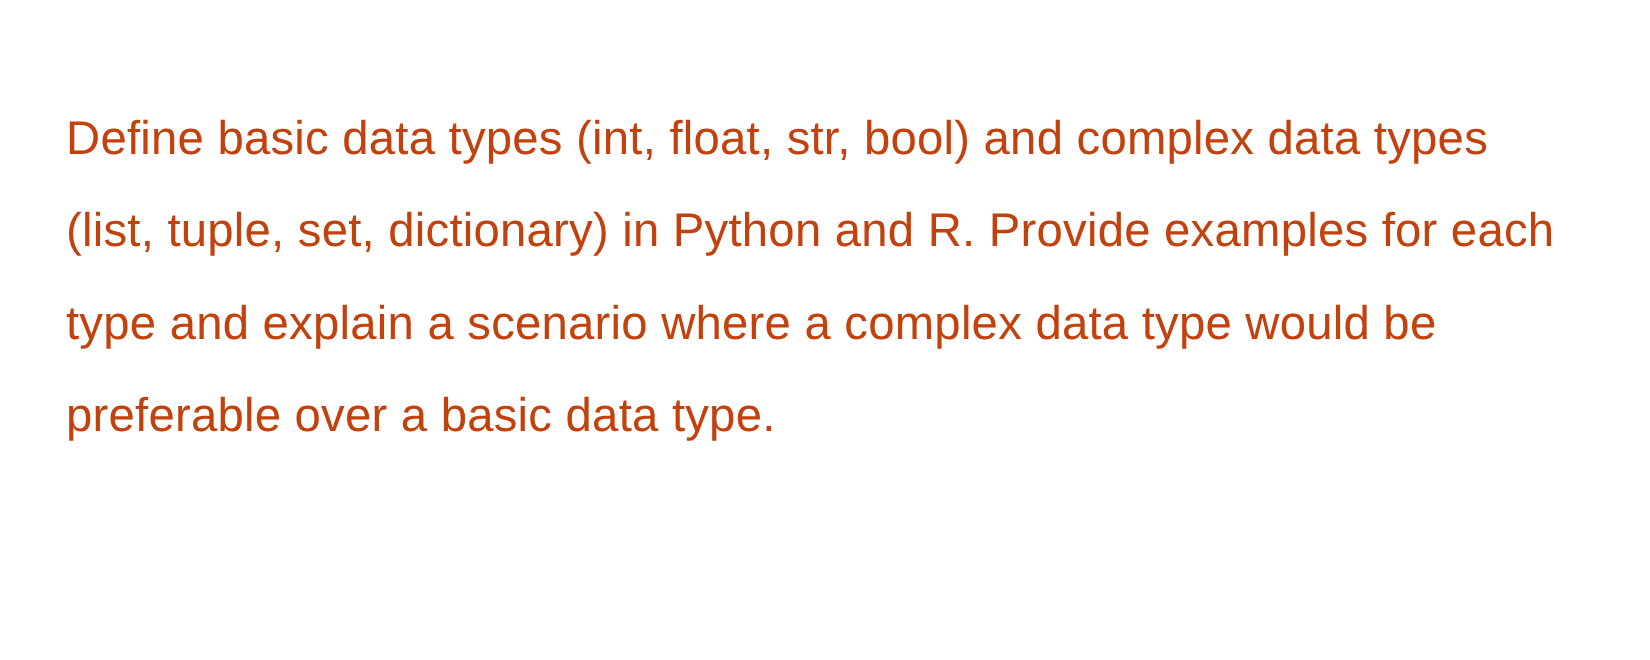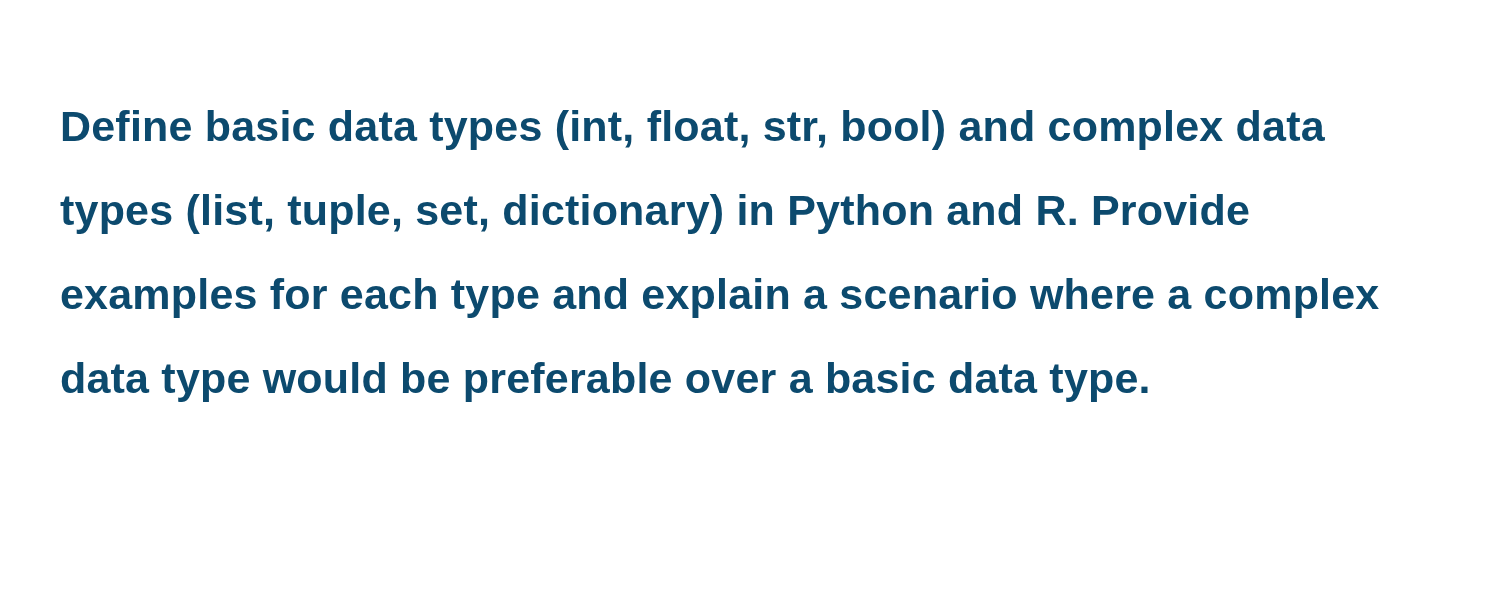--- a/index.html
+++ b/index.html
@@ -12,22 +12,22 @@
       height: 600px;
       background: #ffffff;
       font-family: -apple-system, BlinkMacSystemFont, 'Segoe UI', Helvetica, Arial, sans-serif;
       padding: 85px 60px 60px 60px;
       display: flex;
       align-items: flex-start;
     }
     .text-content {
       font-size: 43px;
       line-height: 1.95;
-      color: #0c4a6e;
-      font-weight: 700;
+      color: #c2410c;
+      font-weight: 400;
       letter-spacing: 0.2px;
       max-width: 1380px;
     }
   </style>
 </head>
 <body>
 
 <p class="text-content">Define basic data types (int, float, str, bool) and complex data types (list, tuple, set, dictionary) in Python and R. Provide examples for each type and explain a scenario where a complex data type would be preferable over a basic data type.</p>
 
 </body></html>

